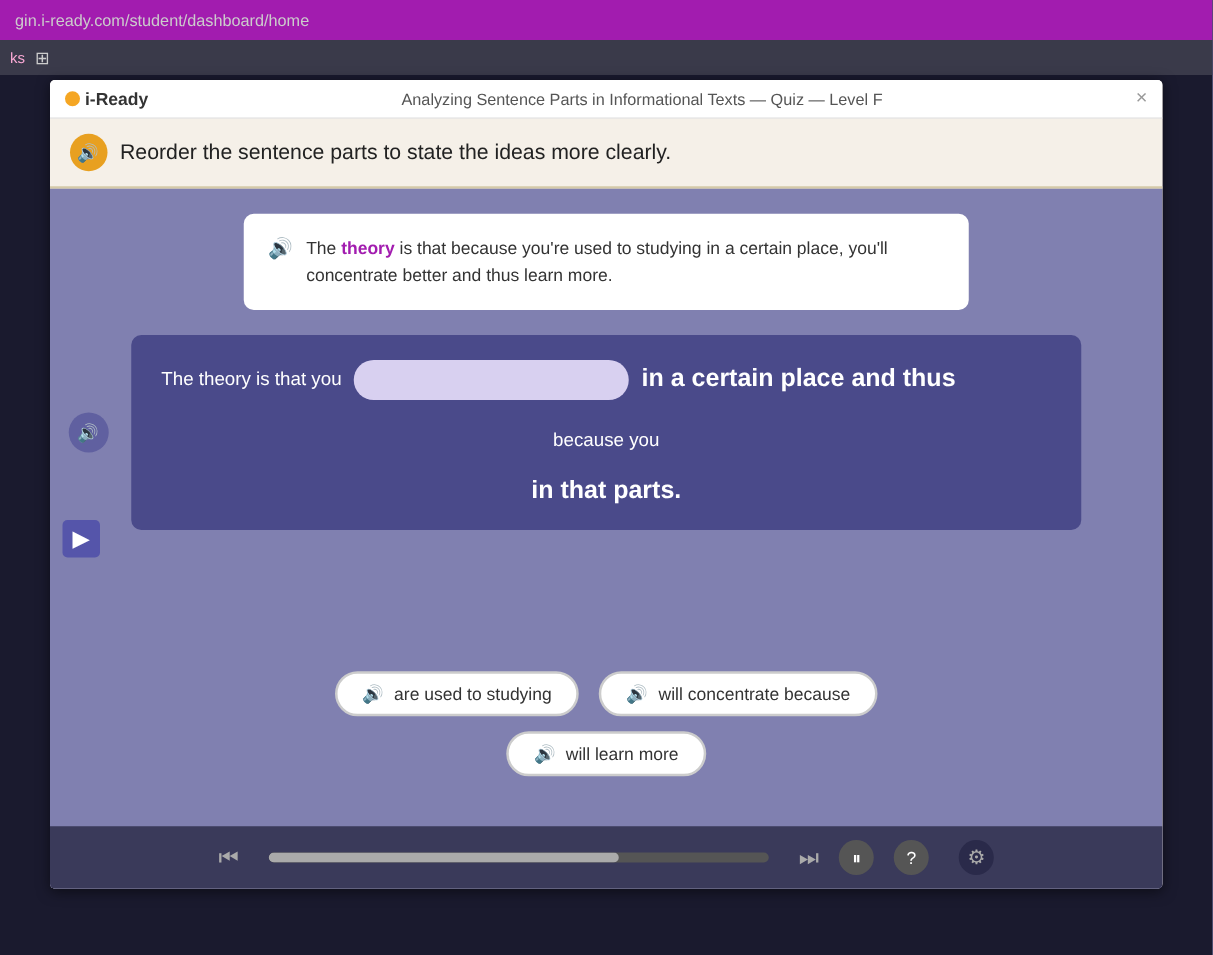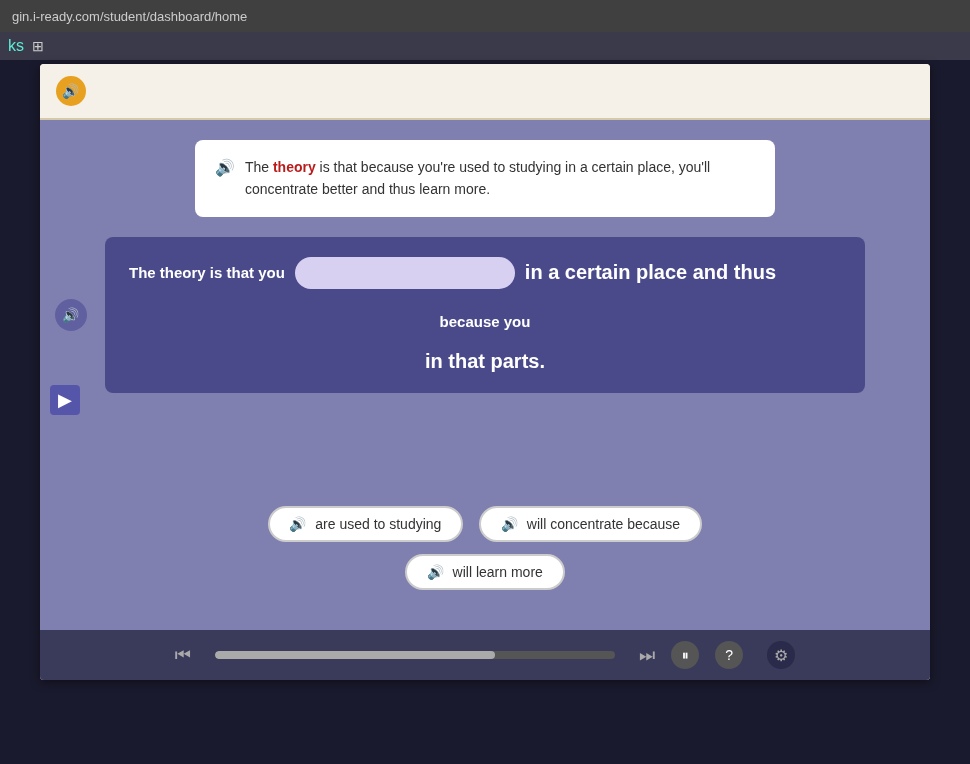--- a/index.html
+++ b/index.html
@@ -7,43 +7,43 @@
       background: #1a1a2e;
       font-family: Arial, sans-serif;
       width: 970px;
       height: 764px;
       overflow: hidden;
       position: relative;
     }
 
     
     .browser-bar {
-      background: #404040;
+      background: #a21caf;
       height: 32px;
       display: flex;
       align-items: center;
       padding: 0 12px;
     }
     .browser-url {
       color: #ccc;
       font-size: 13px;
     }
 
     
     .tabs-bar {
       background: #3a3a4a;
       height: 28px;
       display: flex;
       align-items: center;
       padding: 0 8px;
       gap: 8px;
     }
     .tabs-label {
-      color: #5eead4;
-      font-size: 16px;
+      color: #f9a8d4;
+      font-size: 12px;
     }
     .tabs-icon {
       color: #ccc;
       font-size: 14px;
     }
 
     
     .window {
       background: #f5f0e8;
       margin: 4px 40px;
@@ -145,21 +145,21 @@
       font-size: 16px;
       margin-top: 2px;
       flex-shrink: 0;
     }
     .sentence-text {
       font-size: 14px;
       color: #333;
       line-height: 1.6;
     }
     .sentence-text .highlight {
-      color: #b91c1c;
+      color: #a21caf;
       font-weight: bold;
     }
 
     
     .answer-area {
       background: #4a4a8a;
       border-radius: 8px;
       padding: 20px 24px;
       margin: 0 auto;
       max-width: 760px;
@@ -189,21 +189,21 @@
       margin-bottom: 14px;
       flex-wrap: wrap;
     }
     .answer-row:last-child {
       margin-bottom: 0;
       flex-direction: column;
     }
 
     .answer-label {
       color: white;
-      font-weight: bold;
+      font-weight: normal;
       font-size: 15px;
       white-space: nowrap;
     }
 
     .answer-blank {
       background: #d8d0f0;
       border-radius: 20px;
       height: 32px;
       flex: 1;
       min-width: 160px;
@@ -347,25 +347,36 @@
   <span class="browser-url">gin.i-ready.com/student/dashboard/home</span>
 </div>
 
 <div class="tabs-bar">
   <span class="tabs-label">ks</span>
   <span class="tabs-icon">⊞</span>
 </div>
 
 <div class="window">
 
+  <div class="window-titlebar">
+    <div class="window-title-left">
+      <div class="iready-logo">
+        <div class="logo-dot"></div>
+        <span class="logo-text">i-Ready</span>
+      </div>
+    </div>
+    <div class="window-title-center">Analyzing Sentence Parts in Informational Texts — Quiz — Level F</div>
+    <span class="window-close">×</span>
+  </div>
 
   <div class="instruction-bar">
     <div class="speaker-btn">
       <span>🔊</span>
     </div>
+    <span class="instruction-text">Reorder the sentence parts to state the ideas more clearly.</span>
   </div>
 
   <div class="main-content">
 
     <div class="left-arrow">
       <span>▶</span>
     </div>
 
     <div class="sentence-box">
       <span class="sentence-speaker">🔊</span>

